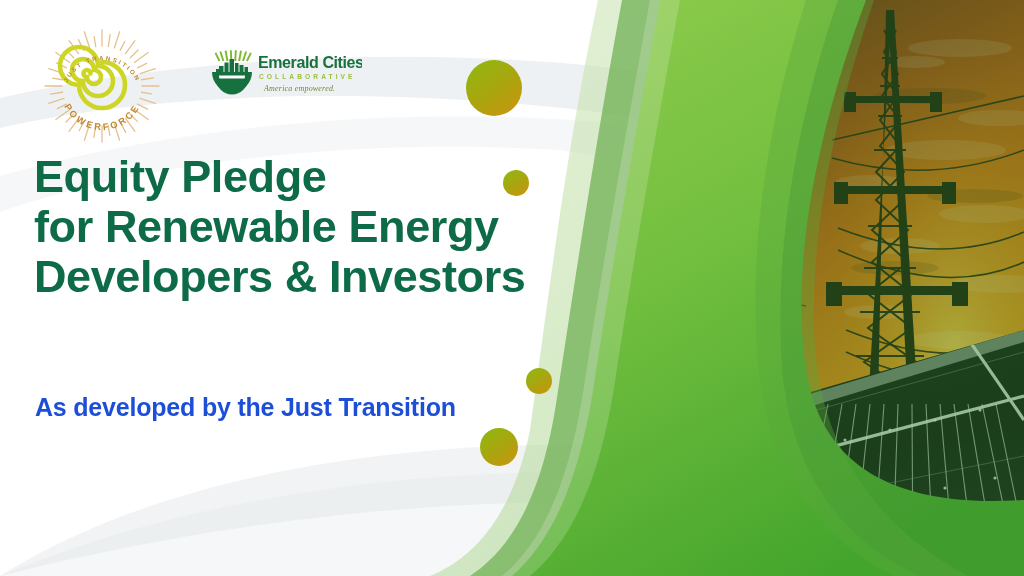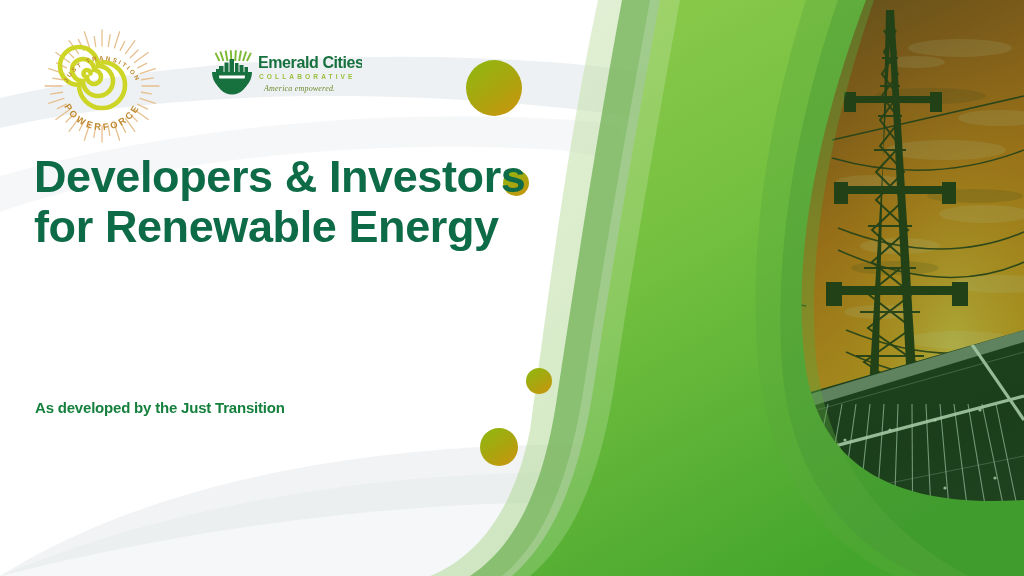--- a/index.html
+++ b/index.html
@@ -64,24 +64,24 @@
   }
 
   #subtitle-block {
     position: absolute;
     left: 35px;
     top: 392px;
     width: 540px;
   }
   .subtitle-line {
     display: block;
-    color: #15803d;
+    color: #1d4ed8;
     font-family: "Liberation Sans", sans-serif;
     font-weight: bold;
-    font-size: 15px;
+    font-size: 25px;
     line-height: 31px;
     letter-spacing: -0.2px;
     white-space: nowrap;
   }
 </style>
 </head>
 <body>
 
 <div id="slide">
 
@@ -371,21 +371,22 @@
       </g>
       <g>
         <text x="52" y="18" font-family="'Liberation Sans', sans-serif" font-size="16" font-weight="bold" fill="#17713f" letter-spacing="-0.4">Emerald Cities</text>
         <text x="53" y="29" font-family="'Liberation Sans', sans-serif" font-size="6.6" font-weight="bold" fill="#9bbf3e" letter-spacing="3.1">COLLABORATIVE</text>
         <text x="58" y="41" font-family="'Liberation Serif', serif" font-size="8" font-style="italic" fill="#6f8a2f" letter-spacing="0.2">America empowered.</text>
       </g>
     </svg>
   </div>
 
   <div id="title-block">
+    <span class="title-line">Equity Pledge</span>
+    <span class="title-line">for Renewable Energy</span>
     <span class="title-line">Developers &amp; Investors</span>
-    <span class="title-line">for Renewable Energy</span>
   </div>
 
   <div id="subtitle-block">
     <span class="subtitle-line">As developed by the Just Transition</span>
   </div>
 
 </div>
 
 </body></html>

